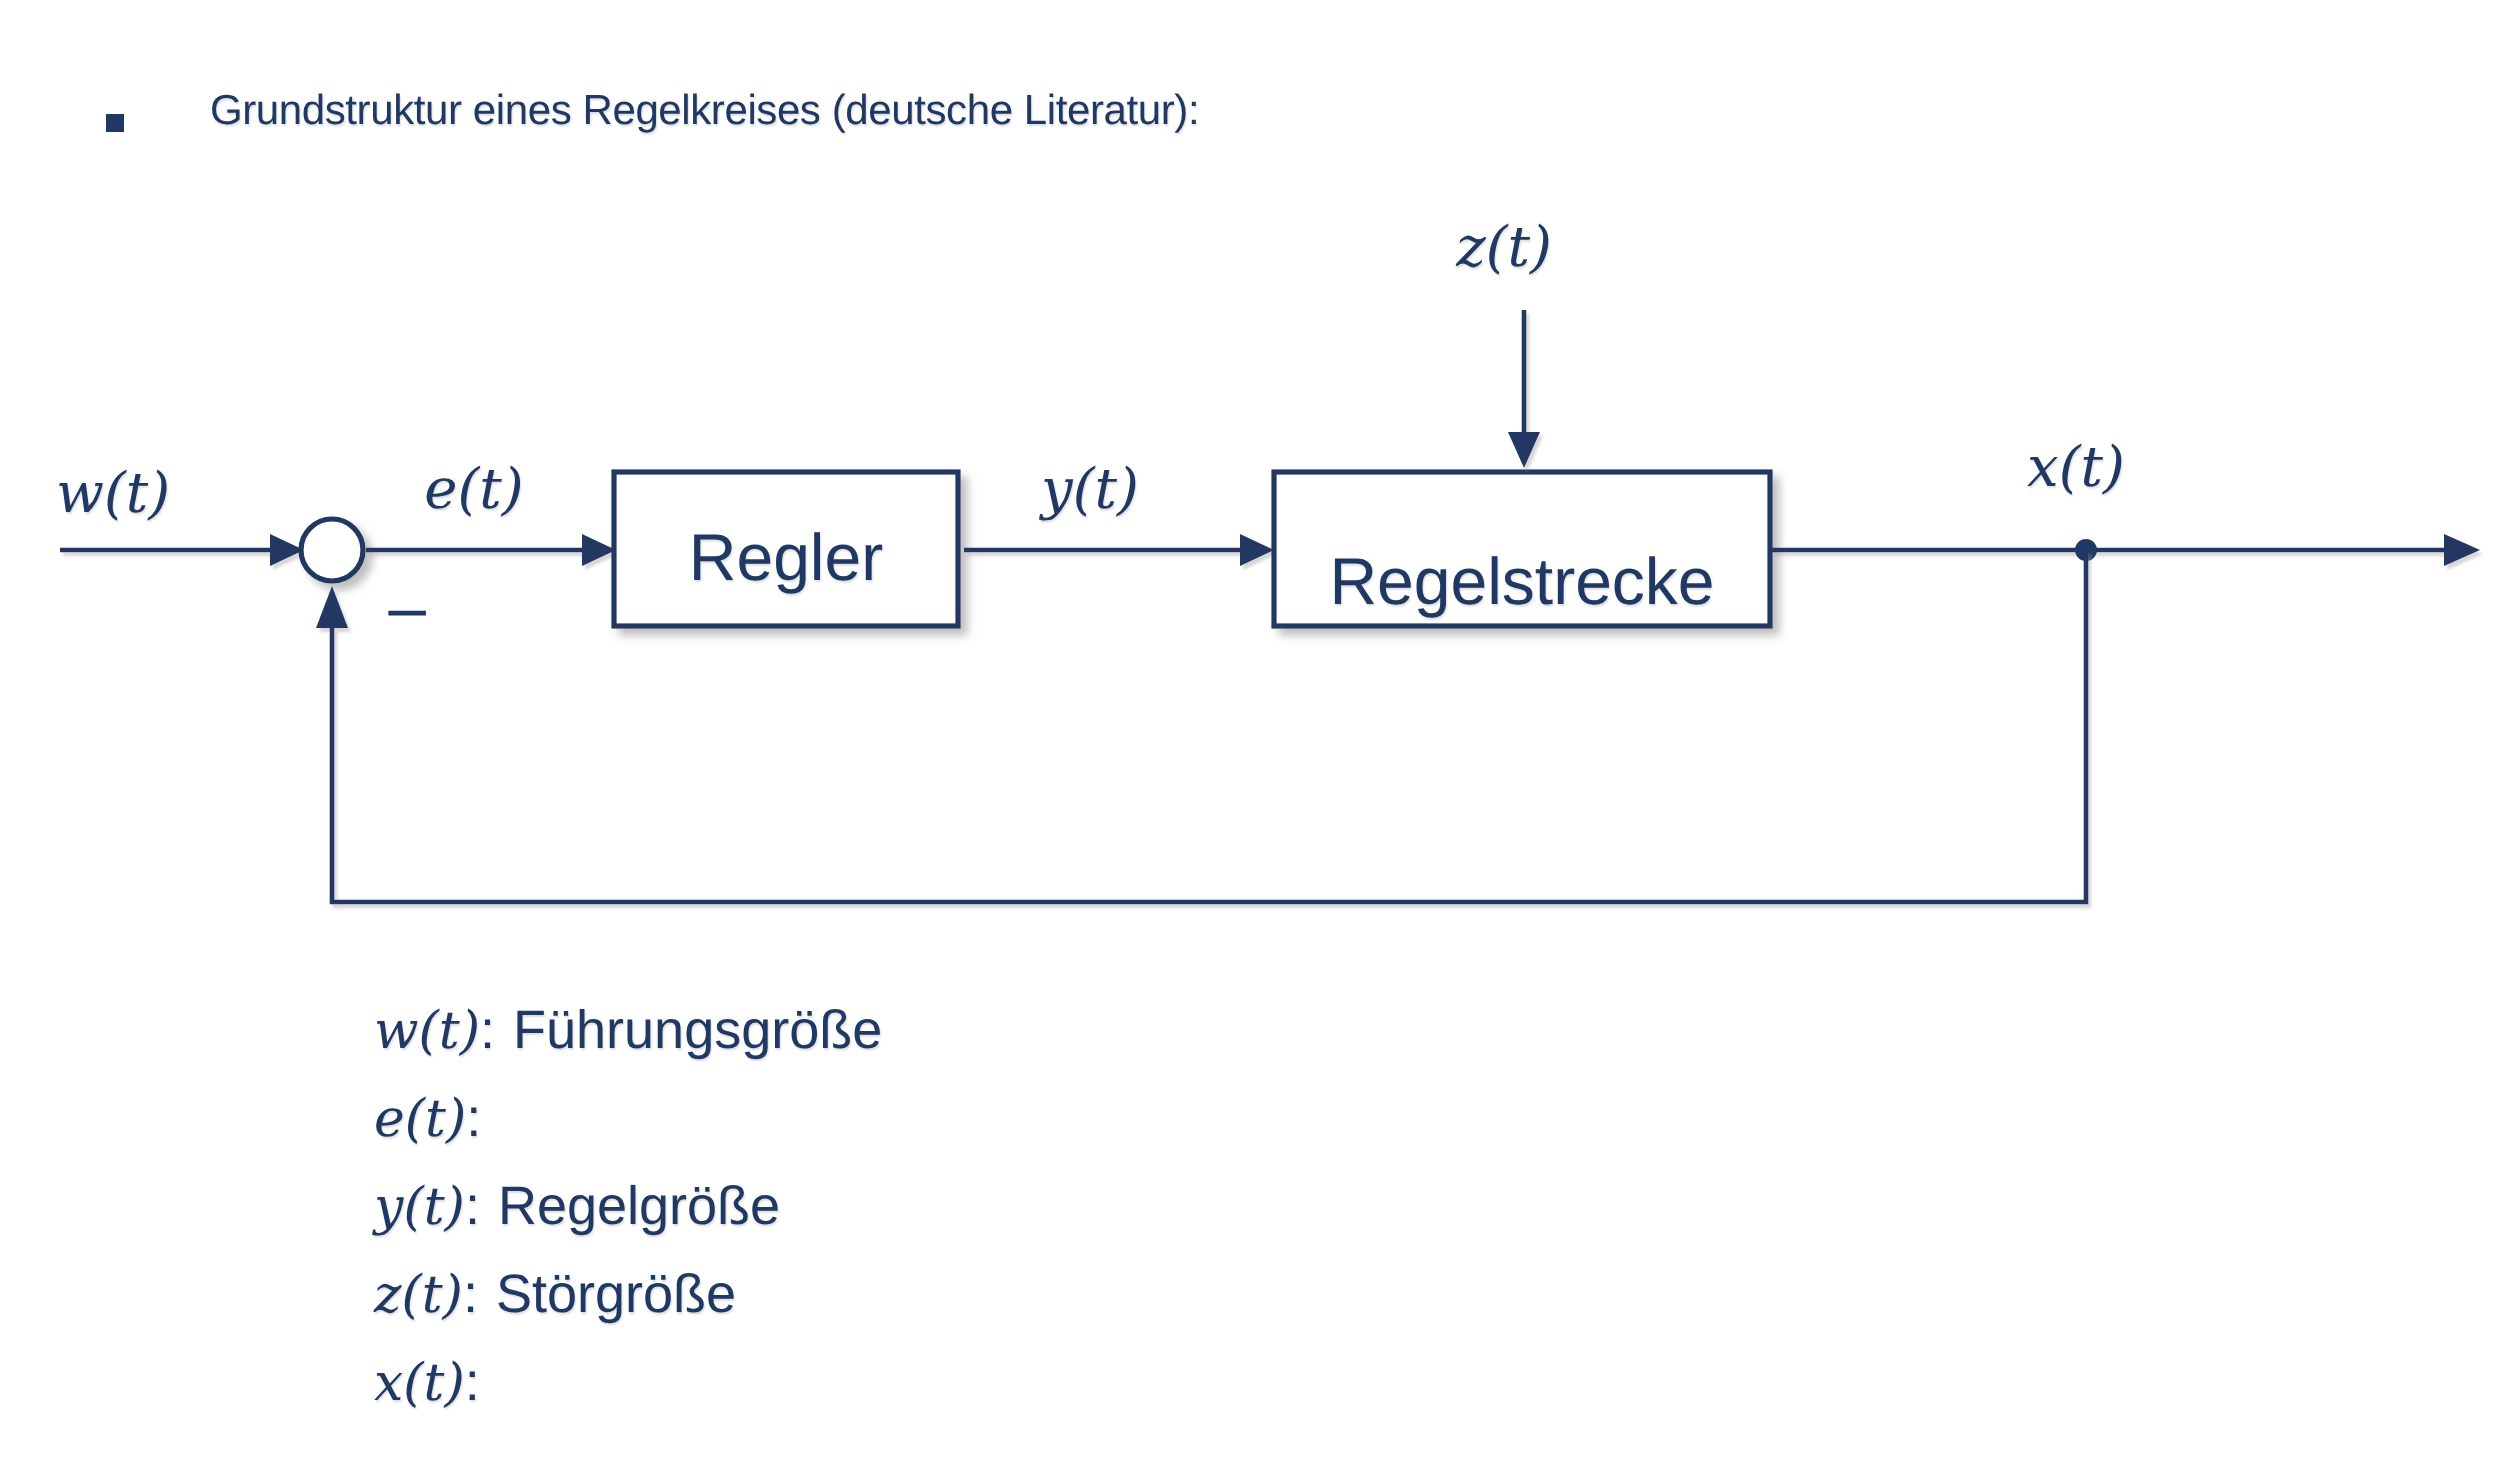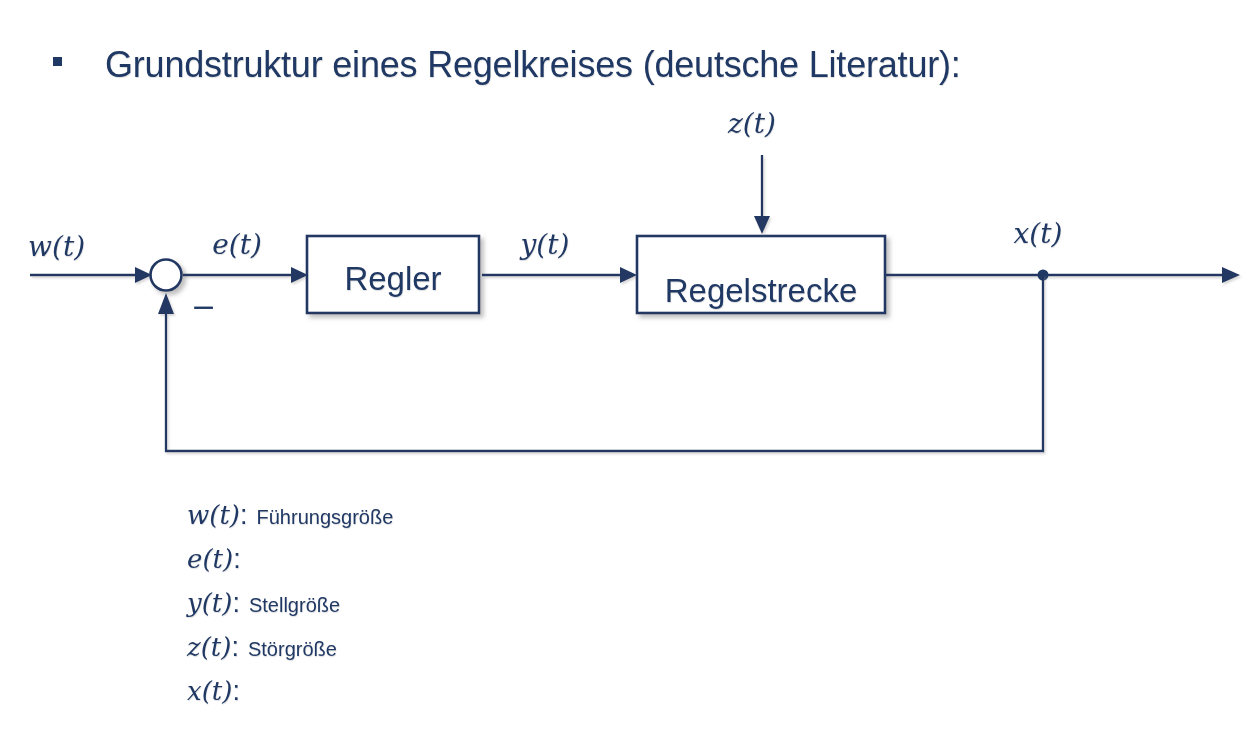--- a/index.html
+++ b/index.html
@@ -14,21 +14,21 @@
     width:1253px;height:732px;
     background:var(--bg);
     overflow:hidden;
   }
   
   .title-row{position:absolute;left:53px;top:44px;display:flex;align-items:flex-start;}
   .bullet{width:9px;height:9px;background:var(--ink);margin-top:13px;flex:0 0 auto;}
   .title-text{
     margin-left:43px;
     color:var(--ink);
-    font-size:36px;
+    font-size:21px;
     letter-spacing:-0.2px;
     white-space:nowrap;
     text-shadow:0.5px 1px 1px rgba(140,140,140,0.30);
   }
   
   svg.diagram{position:absolute;left:0;top:0;}
   .stroke{stroke:var(--ink);stroke-width:2.3;fill:none;}
   .head{fill:var(--ink);stroke:none;}
   .node{fill:var(--ink);stroke:none;}
   .box{fill:#ffffff;stroke:var(--ink);stroke-width:2.6;}
@@ -64,21 +64,21 @@
     display:flex;align-items:baseline;
     color:var(--ink);
     text-shadow:0.5px 1px 1px rgba(140,140,140,0.30);
   }
   .legend-symbol{
     font-family:"DejaVu Serif",serif;
     font-style:italic;
     font-size:26px;
   }
   .legend-sep{font-size:27px;}
-  .legend-desc{font-size:20px;margin-left:9px;text-align:right;}
+  .legend-desc{font-size:27px;margin-left:9px;text-align:right;}
 </style>
 </head>
 <body>
 
 <div class="slide">
 
   <div class="title-row">
     <div class="bullet"></div>
     <div class="title-text">Grundstruktur eines Regelkreises (deutsche Literatur):</div>
   </div>
@@ -148,21 +148,21 @@
         <span class="legend-sep">:</span>
         <span class="legend-desc">Führungsgröße</span>
     </div>
     <div class="legend-row">
       <span class="legend-symbol">e(t)</span>
         <span class="legend-sep">:</span>
     </div>
     <div class="legend-row">
       <span class="legend-symbol">y(t)</span>
         <span class="legend-sep">:</span>
-        <span class="legend-desc">Stellgröße</span>
+        <span class="legend-desc">Regelgröße</span>
     </div>
     <div class="legend-row">
       <span class="legend-symbol">z(t)</span>
         <span class="legend-sep">:</span>
         <span class="legend-desc">Störgröße</span>
     </div>
     <div class="legend-row">
       <span class="legend-symbol">x(t)</span>
         <span class="legend-sep">:</span>
     </div>

